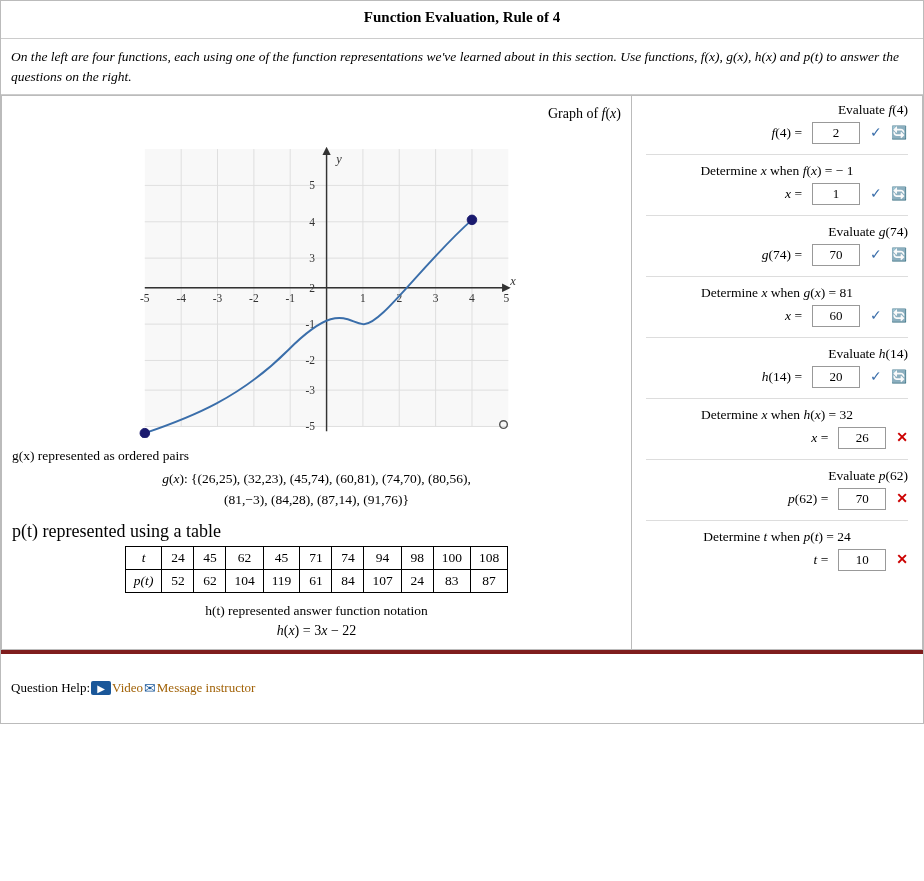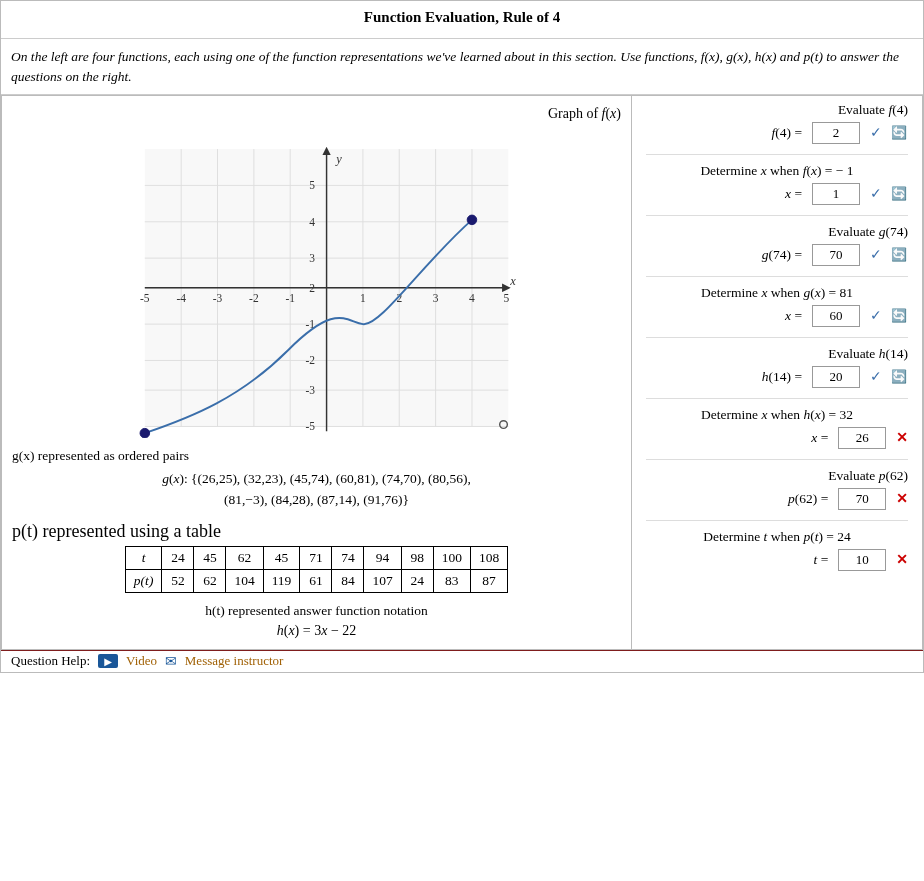--- a/index.html
+++ b/index.html
@@ -143,26 +143,26 @@
       font-size: 13.5px;
       text-align: center;
       margin-bottom: 4px;
     }
     .divider-right {
       border-top: 1px solid #ddd;
       margin: 8px 0;
     }
     
     .bottom-bar {
-      padding: 2px 10px;
+      padding: 26px 10px;
       font-size: 13px;
       display: flex;
       align-items: center;
-      gap: 8px;
-      border-top: 1px solid #7f1d1d;
+      gap: 1px;
+      border-top: 4px solid #7f1d1d;
     }
     .bottom-bar a {
       color: #a16207;
       text-decoration: none;
     }
     .video-icon-box {
       display: inline-flex;
       align-items: center;
       justify-content: center;
       background: #1a5799;

